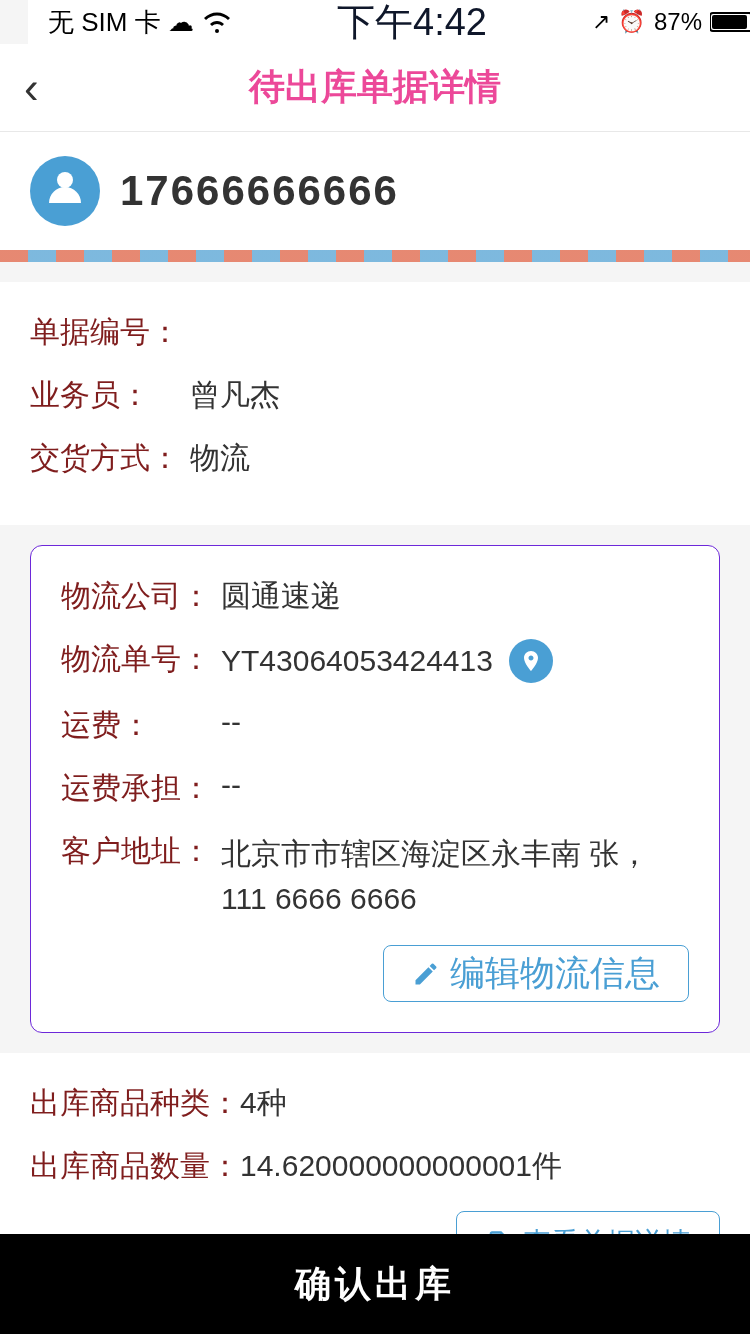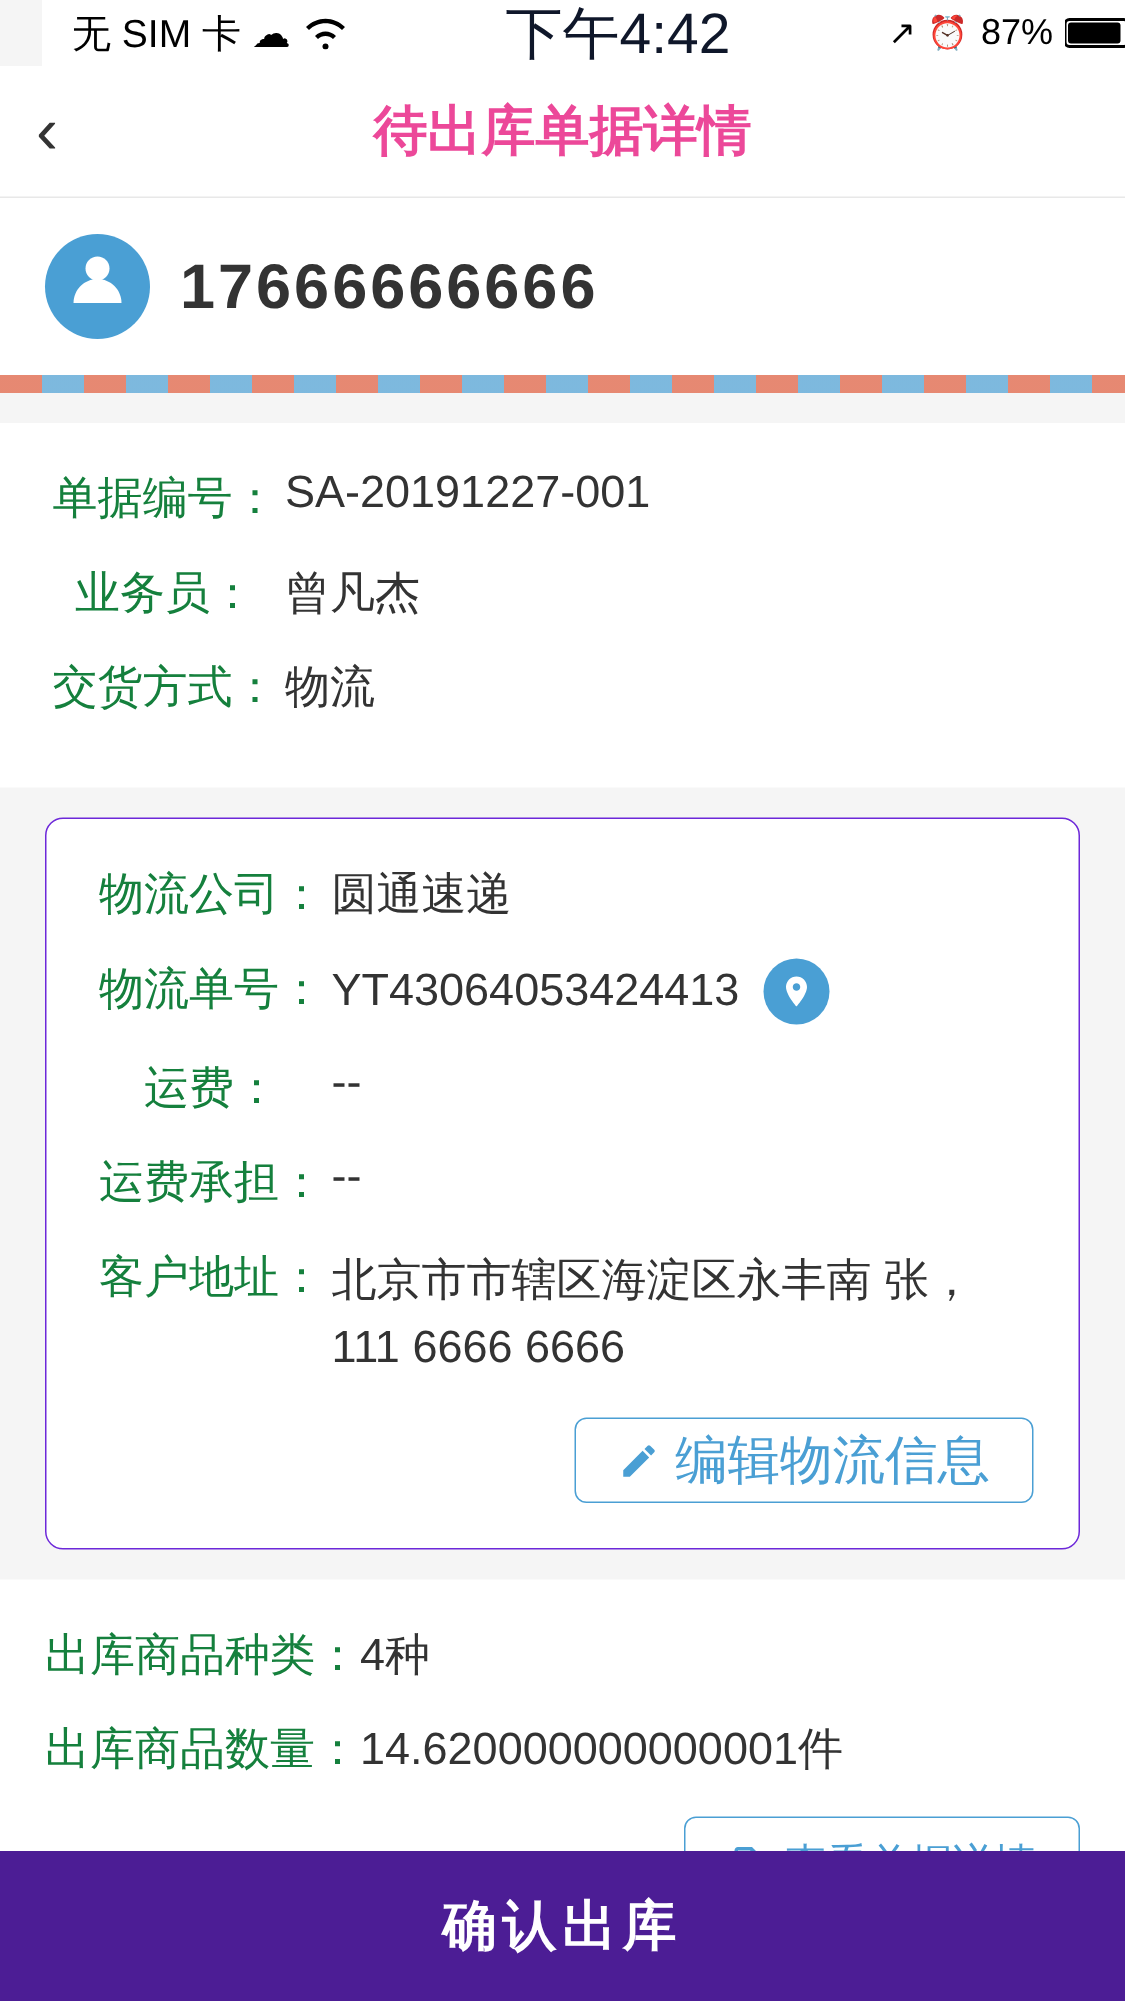--- a/index.html
+++ b/index.html
@@ -123,23 +123,23 @@
     .info-row {
       display: flex;
       align-items: flex-start;
       margin-bottom: 22px;
       font-size: 30px;
     }
     .info-row:last-child {
       margin-bottom: 16px;
     }
     .info-label {
-      color: #15803d;
+      color: #7f1d1d;
       min-width: 160px;
-      text-align: center;
+      text-align: left;
       flex-shrink: 0;
     }
     .info-value {
       color: #333;
       flex: 1;
       display: flex;
       align-items: center;
       gap: 16px;
     }
 
@@ -222,21 +222,21 @@
       fill: #4a9fd4;
     }
 
     
     .confirm-bar {
       position: fixed;
       bottom: 0;
       left: 0;
       width: 750px;
       height: 100px;
-      background: #4c1d95;
+      background: #000000;
       display: flex;
       align-items: center;
       justify-content: center;
       cursor: pointer;
     }
     .confirm-text {
       color: #fff;
       font-size: 36px;
       font-weight: 600;
       letter-spacing: 4px;
@@ -294,21 +294,20 @@
     </span>
   </div>
   <div class="customer-phone">17666666666</div>
 </div>
 
 <div class="dashed-border"></div>
 
 <div class="info-section">
   <div class="info-row">
     <span class="info-label">单据编号：</span>
-    <span class="info-value">SA-20191227-001</span>
   </div>
   <div class="info-row">
     <span class="info-label">业务员：</span>
     <span class="info-value">曾凡杰</span>
   </div>
   <div class="info-row">
     <span class="info-label">交货方式：</span>
     <span class="info-value">物流</span>
   </div>
 </div>

